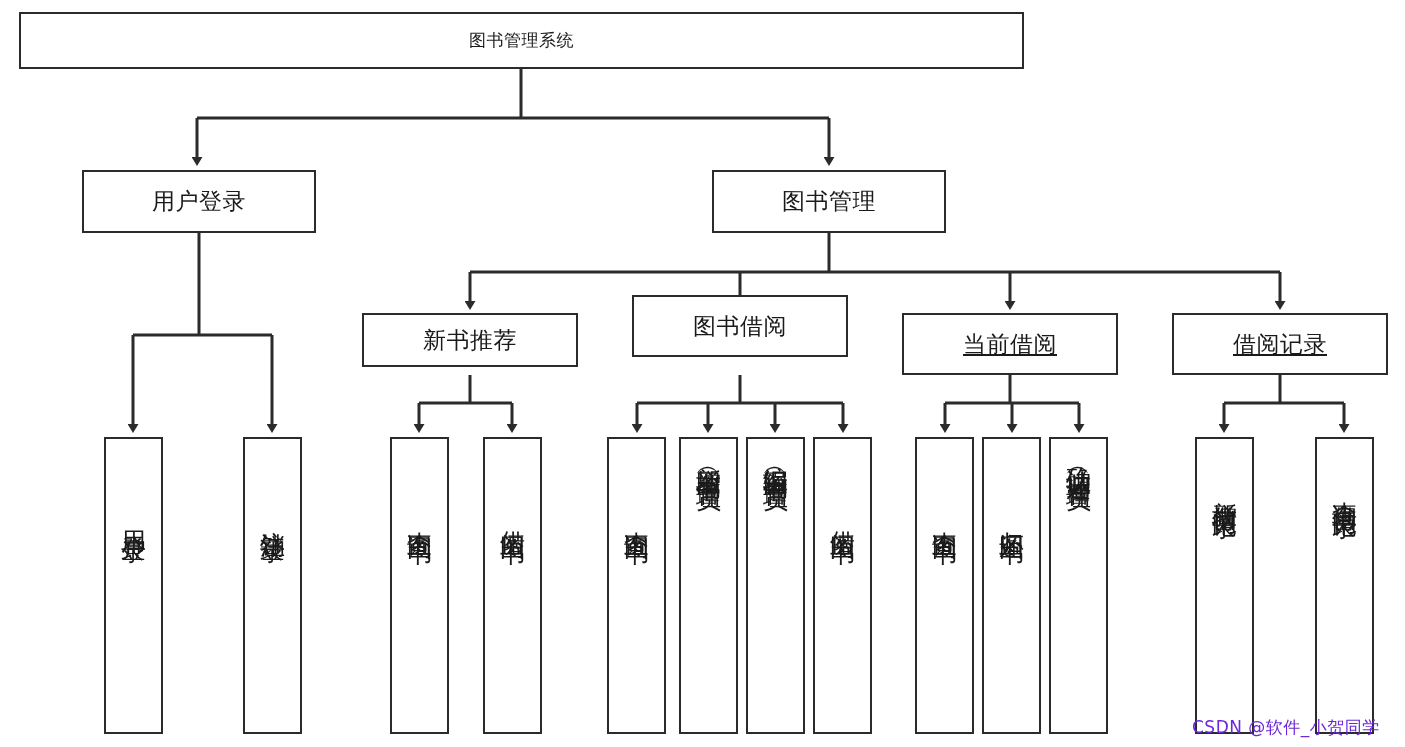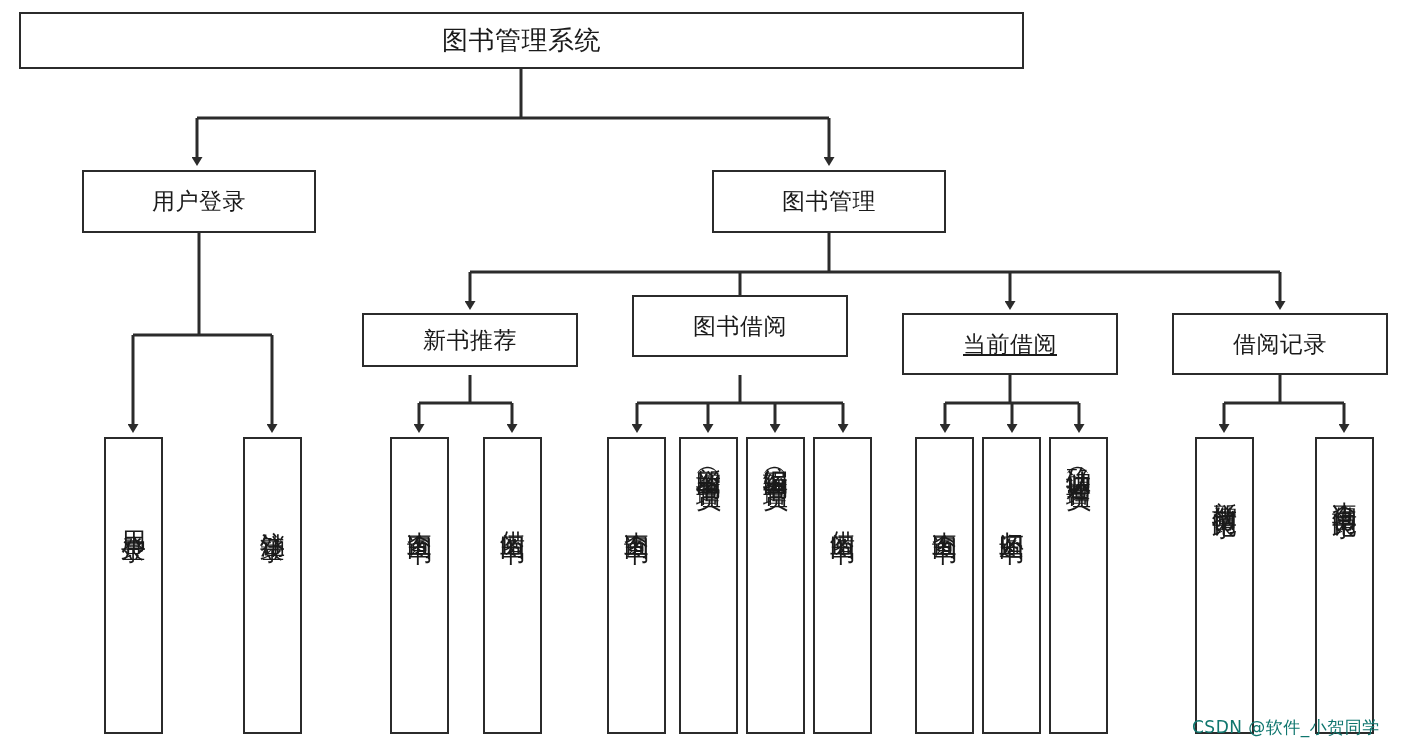--- a/index.html
+++ b/index.html
@@ -37,38 +37,38 @@
   }
   .node-label {
     white-space: pre;
     line-height: 1.08;
     letter-spacing: 0.5px;
   }
   .node.horizontal .node-label {
     font-size: 23px;
   }
   .node.root .node-label {
-    font-size: 26px;
+    font-size: 17px;
   }
   .node.vertical {
     align-items: flex-start;
     justify-content: center;
     padding-top: 10px;
   }
   .node.vertical .node-label {
     writing-mode: vertical-rl;
     text-orientation: upright;
     font-size: 25px;
     line-height: 1.0;
     letter-spacing: 3px;
   }
   .watermark {
     position: absolute;
     font-size: 17px;
-    color: #0f766e;
+    color: #6d28d9;
     white-space: pre;
     letter-spacing: 0.5px;
     pointer-events: none;
   }
 </style>
 </head>
 <body>
 
 <div id="diagram-root">
 
@@ -135,21 +135,21 @@
 
   <div class="node horizontal" style="left:362px; top:313px; width:216px; height:54px;">
     <span class="node-label">新书推荐</span>
   </div>
   <div class="node horizontal" style="left:632px; top:295px; width:216px; height:62px;">
     <span class="node-label">图书借阅</span>
   </div>
   <div class="node horizontal" style="left:902px; top:313px; width:216px; height:62px;text-decoration:underline;">
     <span class="node-label">当前借阅</span>
   </div>
-  <div class="node horizontal" style="left:1172px; top:313px; width:216px; height:62px;">
+  <div class="node horizontal" style="left:1172px; top:313px; width:216px; height:62px;text-decoration:underline;">
     <span class="node-label">借阅记录</span>
   </div>
 
   <div class="node vertical" style="left:104px; top:437px; width:59px; height:297px; padding-top:72px;">
     <span class="node-label">用户登录</span>
   </div>
   <div class="node vertical" style="left:243px; top:437px; width:59px; height:297px; padding-top:72px;">
     <span class="node-label">注销登录</span>
   </div>
 

